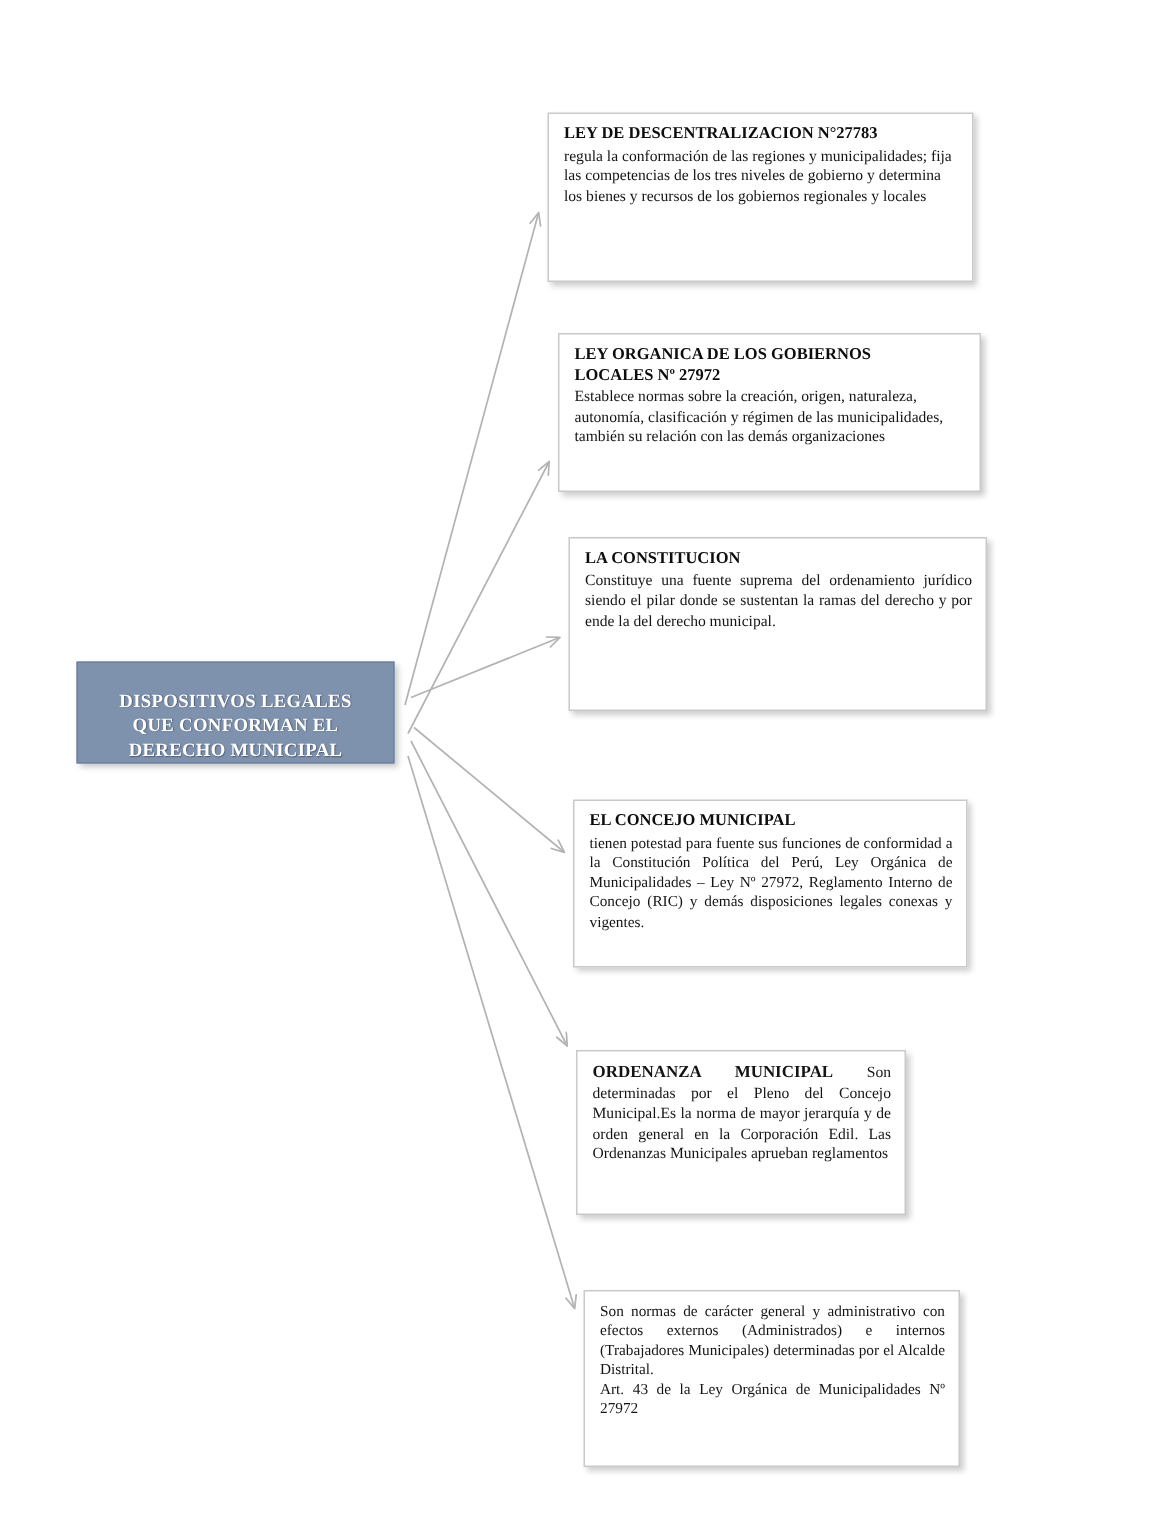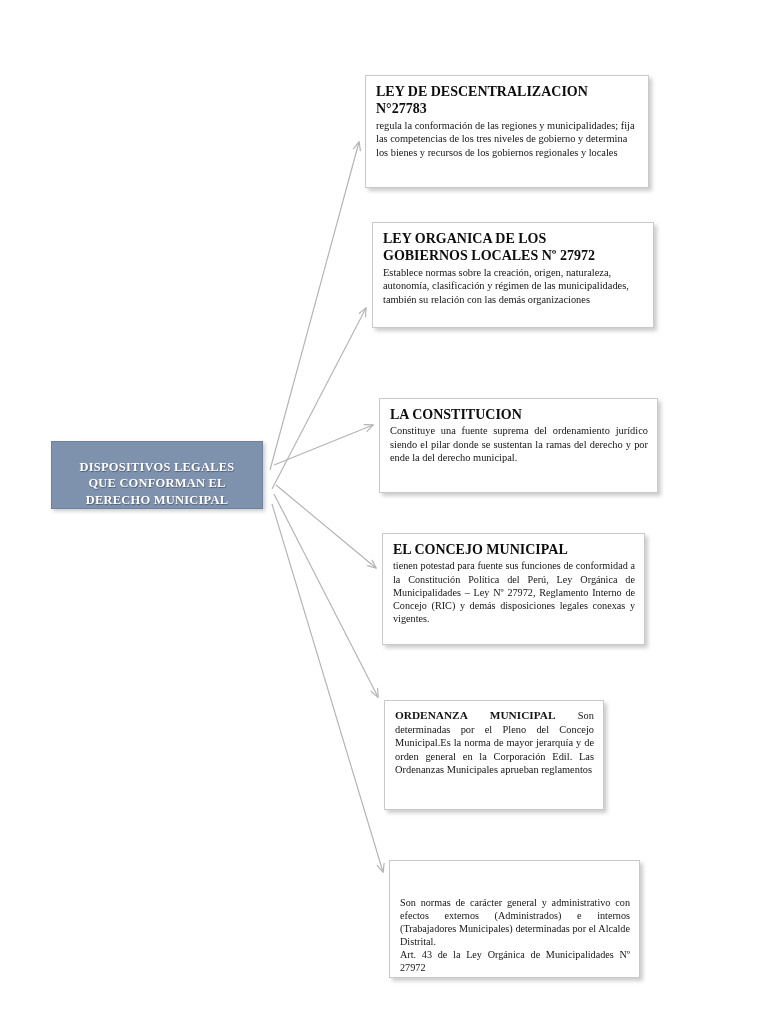--- a/index.html
+++ b/index.html
@@ -66,21 +66,21 @@
     background: #ffffff;
     border: 1px solid #c9c9c9;
     box-sizing: border-box;
     box-shadow: 2.5px 2.5px 4px rgba(0,0,0,0.20);
     padding: 7px 9px 7px 10px;
     overflow: hidden;
   }
   .leaf .leaf-title {
     display: block;
     font-weight: bold;
-    font-size: 14px;
+    font-size: 11px;
     line-height: 1.24;
     margin: 0 17px 1px 0;
     color: #0d0d0d;
   }
   .leaf .leaf-body {
     display: block;
     font-size: 10.4px;
     line-height: 1.30;
     color: #141414;
     white-space: pre-line;
@@ -94,26 +94,26 @@
     text-align-last: left;
   }
   .leaf.inline-title .inline-head {
     font-weight: bold;
     font-size: 11.3px;
   }
 
   
   #leaf-1 { left: 365px; top: 75px;  width: 284px; height: 113px; }
   #leaf-2 { left: 372px; top: 222px; width: 282px; height: 106px; }
-  #leaf-3 { left: 379px; top: 398px; width: 279px; height: 95px;  }
+  #leaf-3 { left: 379px; top: 358px; width: 279px; height: 116px;  }
   #leaf-4 { left: 382px; top: 533px; width: 263px; height: 112px; }
   #leaf-5 { left: 384px; top: 700px; width: 220px; height: 110px; }
   #leaf-6 { left: 389px; top: 860px; width: 251px; height: 118px; }
 
-  #leaf-6 .leaf-body { font-size: 10.2px; line-height: 1.28; margin-top: 28px; }
+  #leaf-6 .leaf-body { font-size: 10.2px; line-height: 1.28; }
   #leaf-4 .leaf-body { font-size: 10.2px; }
 </style>
 </head>
 <body>
 
 <div id="canvas">
 
   <svg id="connectors" viewBox="0 0 768 1024" width="768" height="1024" xmlns="http://www.w3.org/2000/svg">
     <defs>
       <marker id="ah" markerWidth="11" markerHeight="11" refX="9.2" refY="4.2" orient="auto" markerUnits="userSpaceOnUse">

